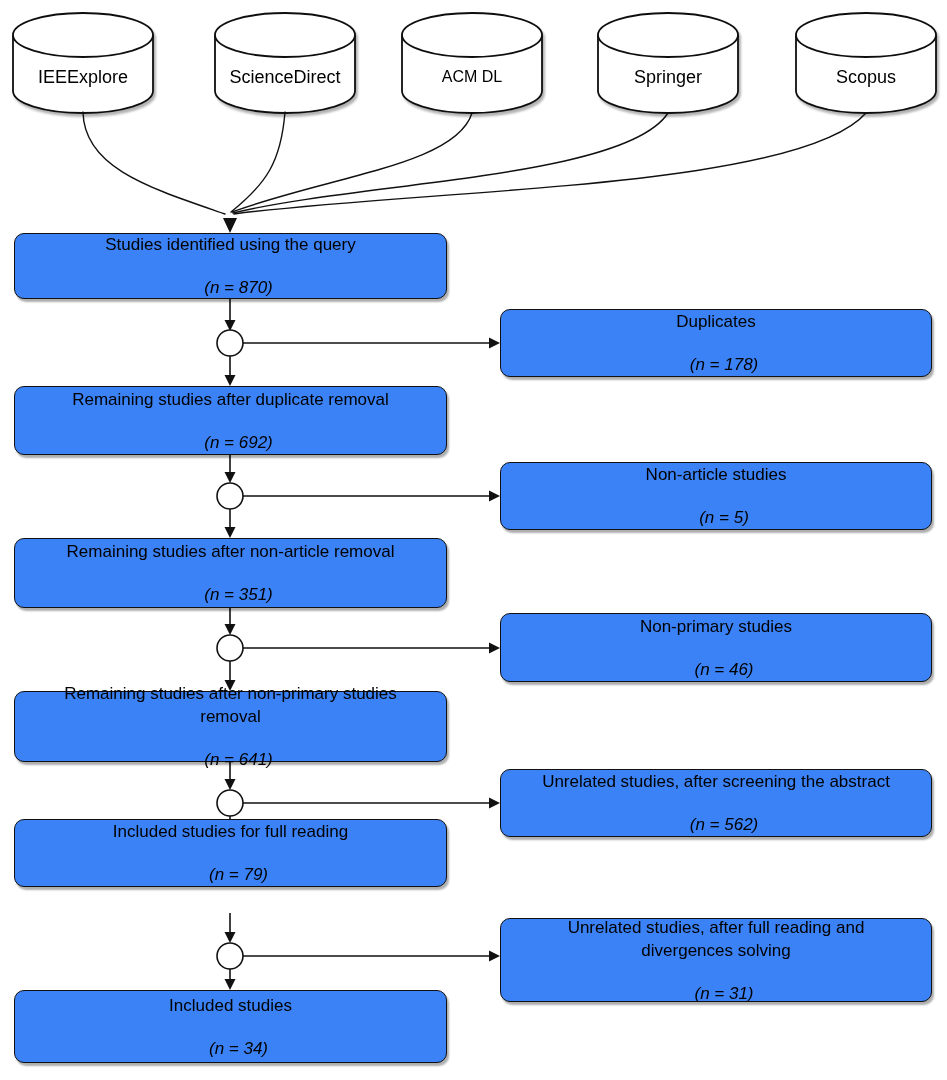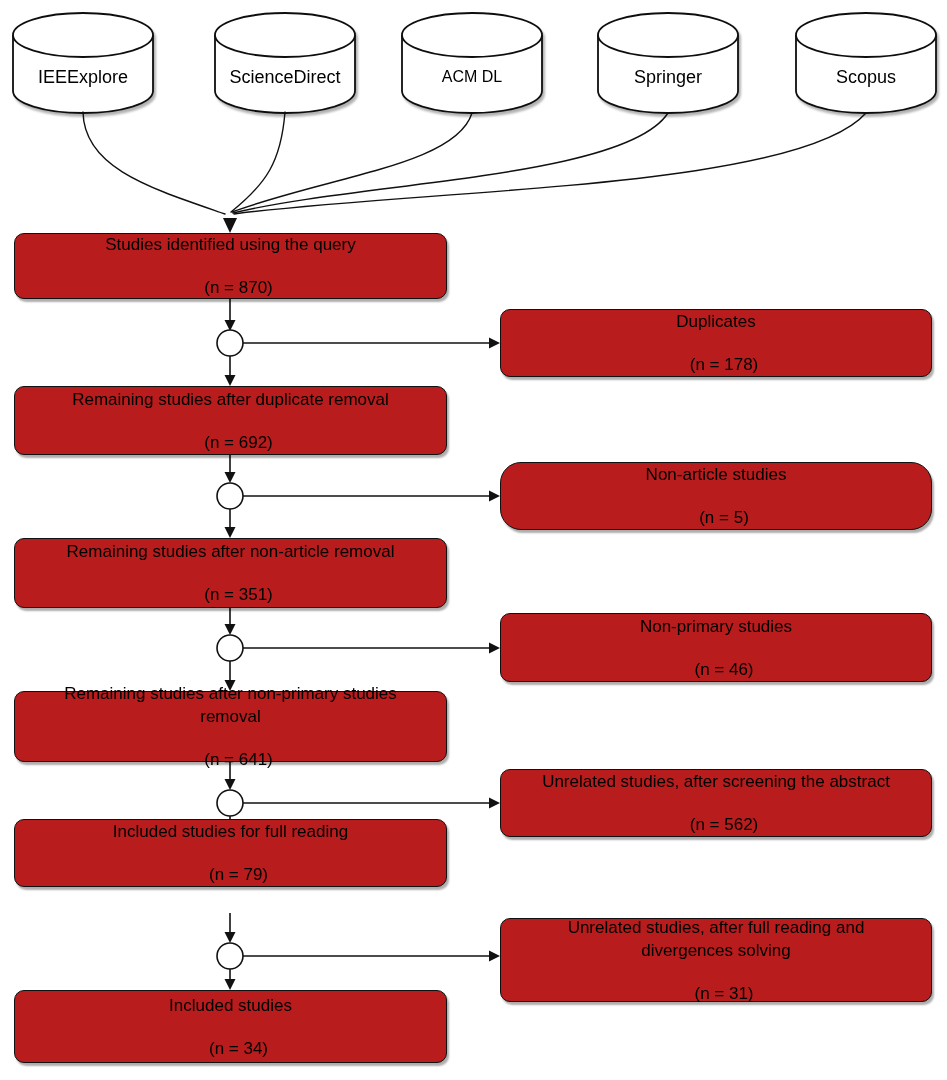--- a/index.html
+++ b/index.html
@@ -3,29 +3,29 @@
 <meta charset="utf-8">
 <style>
   html,body{margin:0;padding:0;background:#ffffff;}
   .canvas{
     position:relative;width:947px;height:1080px;background:#ffffff;overflow:hidden;
     font-family:"Liberation Sans", sans-serif;color:#000;
   }
   .layer{position:absolute;left:0;top:0;z-index:0;}
   .flow-box{
     position:absolute;z-index:2;box-sizing:border-box;
-    background:#b91c1c;border:1.8px solid #111;border-radius:10px;
+    background:#3b82f6;border:1.8px solid #111;border-radius:10px;
     box-shadow:2px 3px 2px rgba(0,0,0,0.32);
     display:flex;flex-direction:column;align-items:center;justify-content:center;
     text-align:center;font-size:17px;line-height:23px;padding:1px 24px;gap:20px;
   }
   .flow-box.main{left:14px;width:433px;}
   .flow-box.side{left:500px;width:432px;}
   .box-label{white-space:pre-line;}
-  .box-n{margin-left:16px;}
+  .box-n{font-style:italic;margin-left:16px;}
   .cyl-shape{fill:#ffffff;stroke:#111;stroke-width:1.8px;}
   .cyl-label{font-size:18px;fill:#000;text-anchor:middle;}
   .cyl-label.small{font-size:16px;}
   .curve{fill:none;stroke:#111;stroke-width:1.4px;stroke-linecap:round;}
   .conn{stroke:#111;stroke-width:1.6px;}
   .ahead{fill:#111;stroke:none;}
   .branch{fill:#ffffff;stroke:#111;stroke-width:1.6px;}
 </style>
 </head>
 <body>
@@ -136,21 +136,21 @@
   </div>
   <div class="flow-box main" style="top:990px;height:73px;">
     <div class="box-label">Included studies</div>
     <div class="box-n">(n = 34)</div>
   </div>
 
   <div class="flow-box side" style="top:309px;height:68px;align-items:center;">
     <div class="box-label">Duplicates</div>
     <div class="box-n">(n = 178)</div>
   </div>
-  <div class="flow-box side" style="top:462px;height:68px;border-radius:21px;">
+  <div class="flow-box side" style="top:462px;height:68px;">
     <div class="box-label">Non-article studies</div>
     <div class="box-n">(n = 5)</div>
   </div>
   <div class="flow-box side" style="top:613px;height:69px;">
     <div class="box-label">Non-primary studies</div>
     <div class="box-n">(n = 46)</div>
   </div>
   <div class="flow-box side" style="top:769px;height:68px;">
     <div class="box-label">Unrelated studies, after screening the abstract</div>
     <div class="box-n">(n = 562)</div>

